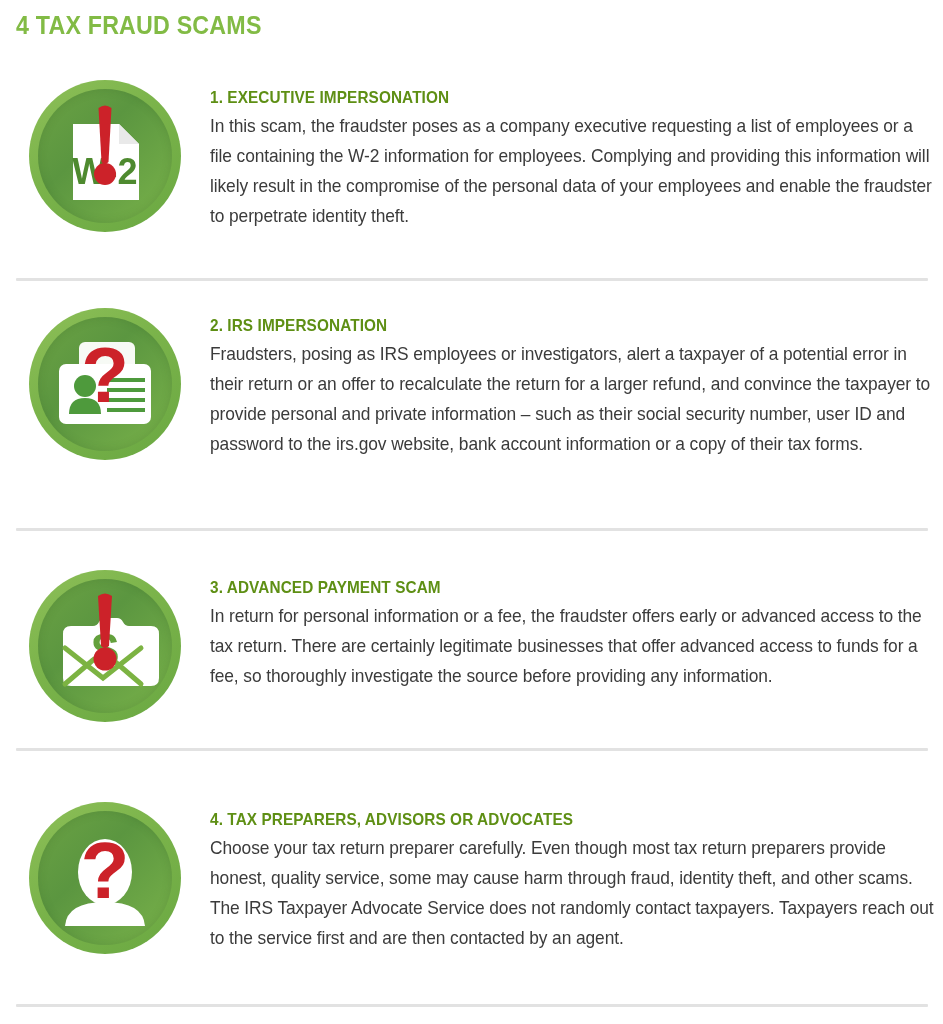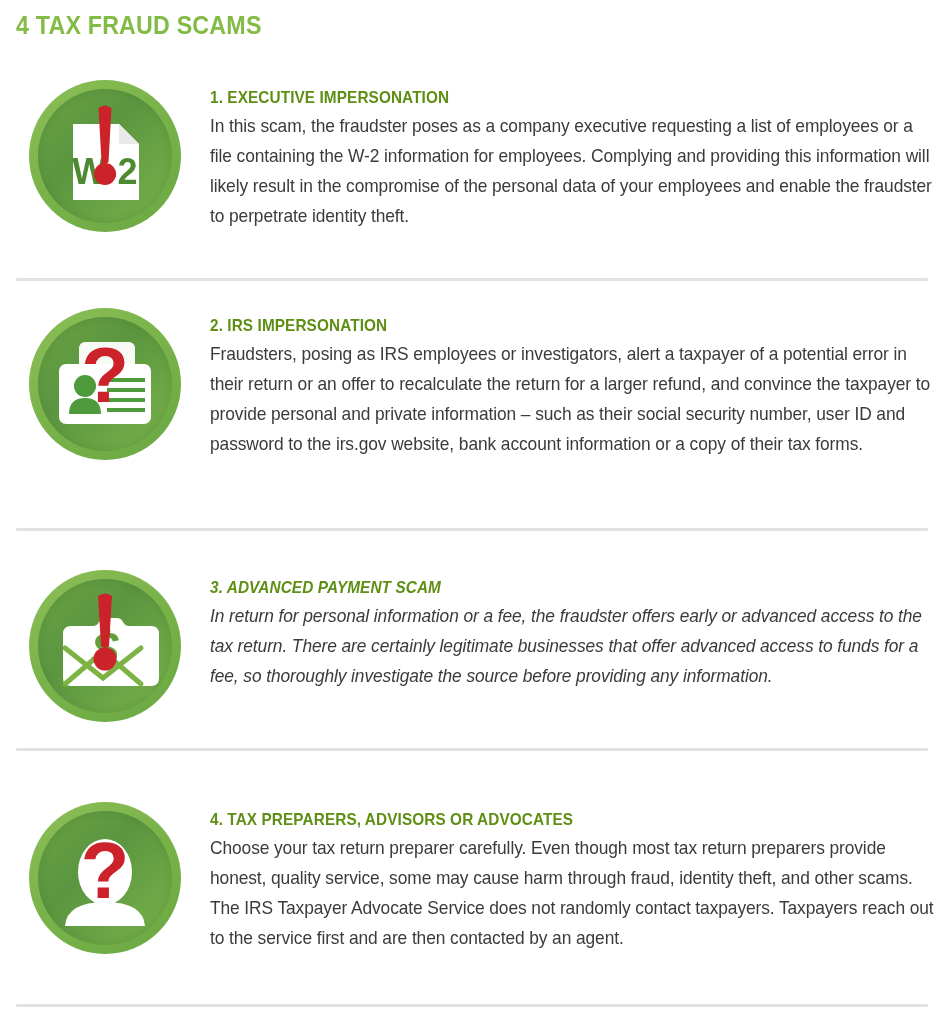--- a/index.html
+++ b/index.html
@@ -180,21 +180,21 @@
         </div>
       </div>
       <div class="sec-body">
         <div class="sec-heading">2. IRS IMPERSONATION</div>
         <p class="sec-text">Fraudsters, posing as IRS employees or investigators, alert a taxpayer of a potential error in their return or an offer to recalculate the return for a larger refund, and convince the taxpayer to provide personal and private information – such as their social security number, user ID and password to the irs.gov website, bank account information or a copy of their tax forms.</p>
       </div>
     </div>
 
     <div class="divider" style="top:462px;"></div>
 
-    <div class="section" style="height:206px; padding-top:26px;font-style:italic;">
+    <div class="section" style="height:206px; padding-top:26px;">
       <div class="sec-icon-wrap">
         <div class="icon-circle">
           <div class="inner"></div>
           <svg width="112" height="112" viewBox="0 0 112 112">
 
             <path d="M14 44 q0-8 8-8 h22 q4 0 6-4 q2-4 6-4 h12 q4 0 6 4 q2 4 6 4 h22 q8 0 8 8 v44 q0 8-8 8 h-80 q-8 0-8-8 z" fill="#ffffff"></path>
 
             <text x="56" y="76" font-family="'Liberation Sans','DejaVu Sans',sans-serif" font-size="48" font-weight="bold" fill="#63a03c" text-anchor="middle">$</text>
 
             <path d="M16 58 L54 88 L92 58" stroke="#7cb342" stroke-width="5" fill="none" stroke-linecap="round"></path>

